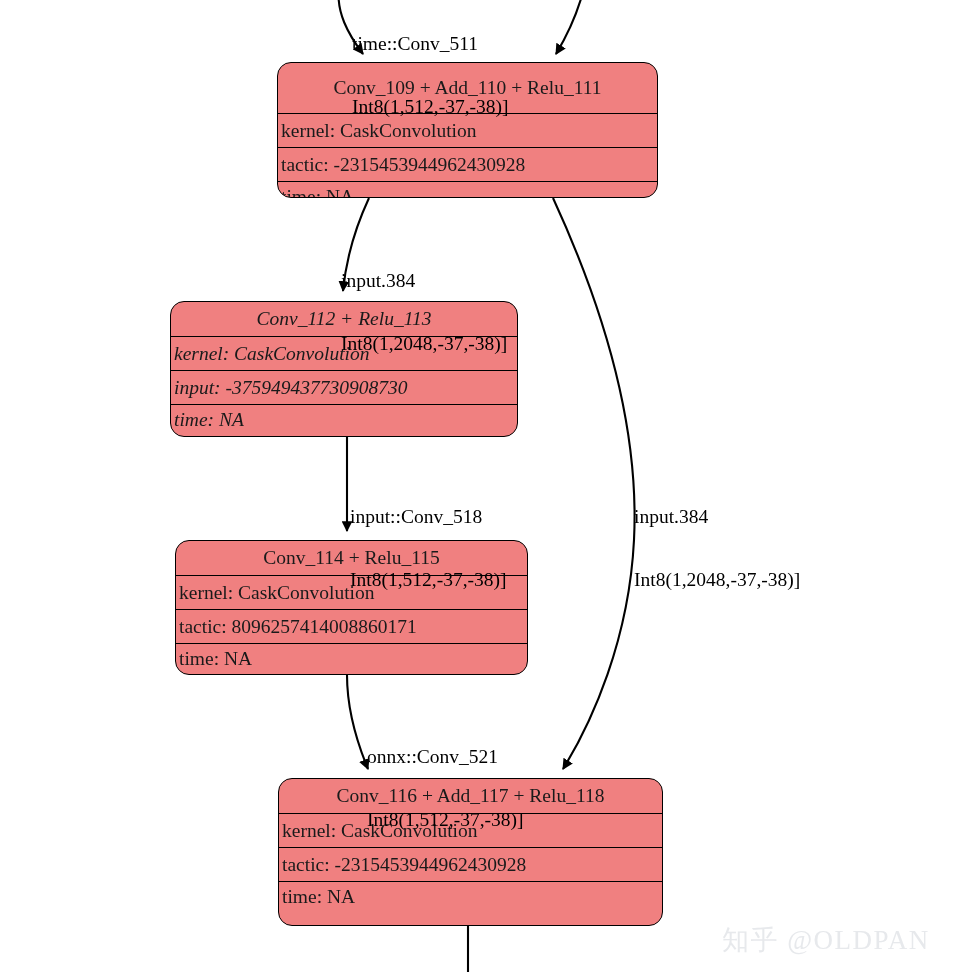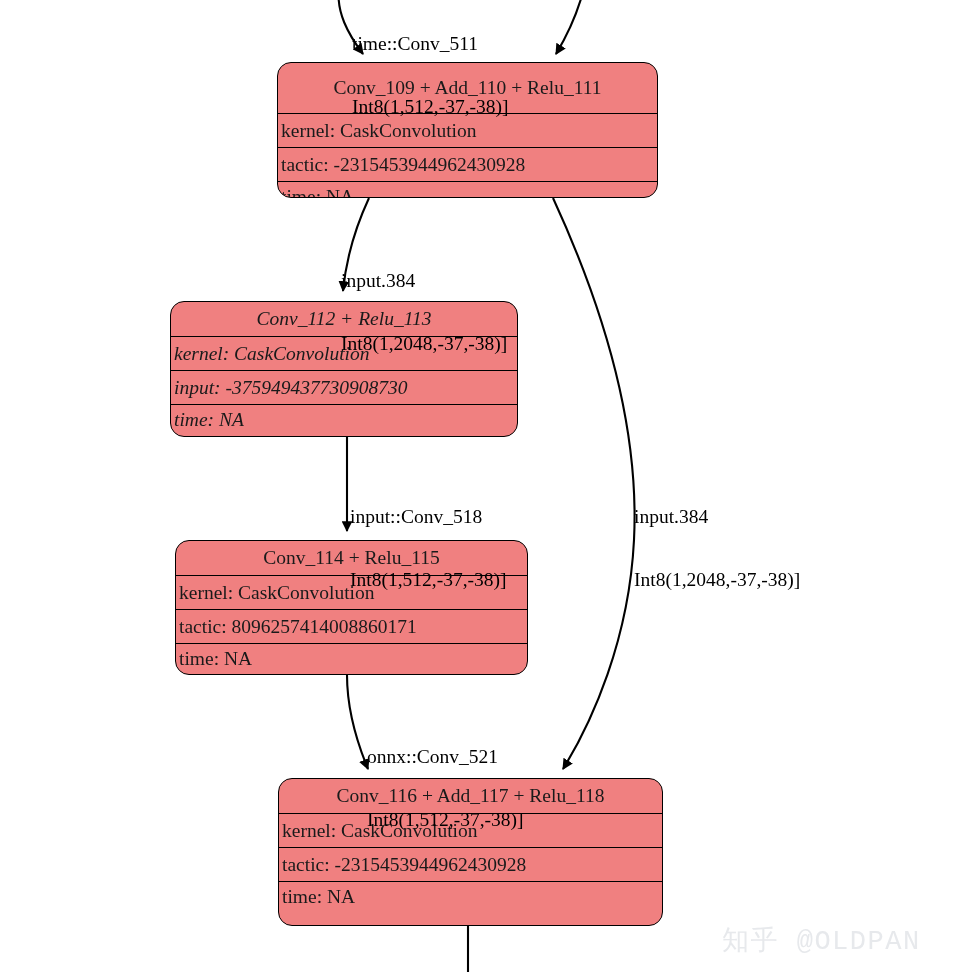--- a/index.html
+++ b/index.html
@@ -59,21 +59,21 @@
     font-size: 19.5px;
     line-height: 1.08;
     white-space: pre;
     background: transparent;
   }
   .watermark {
     position: absolute;
     color: #e7e9ec;
     font-size: 27px;
     letter-spacing: 1.5px;
-    font-family: Liberation Mono, monospace;
+    font-family: Liberation Serif, serif;
     white-space: nowrap;
     user-select: none;
   }
 </style>
 </head>
 <body>
 
 <div id="canvas">
 
   <svg id="edge-layer" viewBox="0 0 963 972" width="963" height="972" xmlns="http://www.w3.org/2000/svg">

